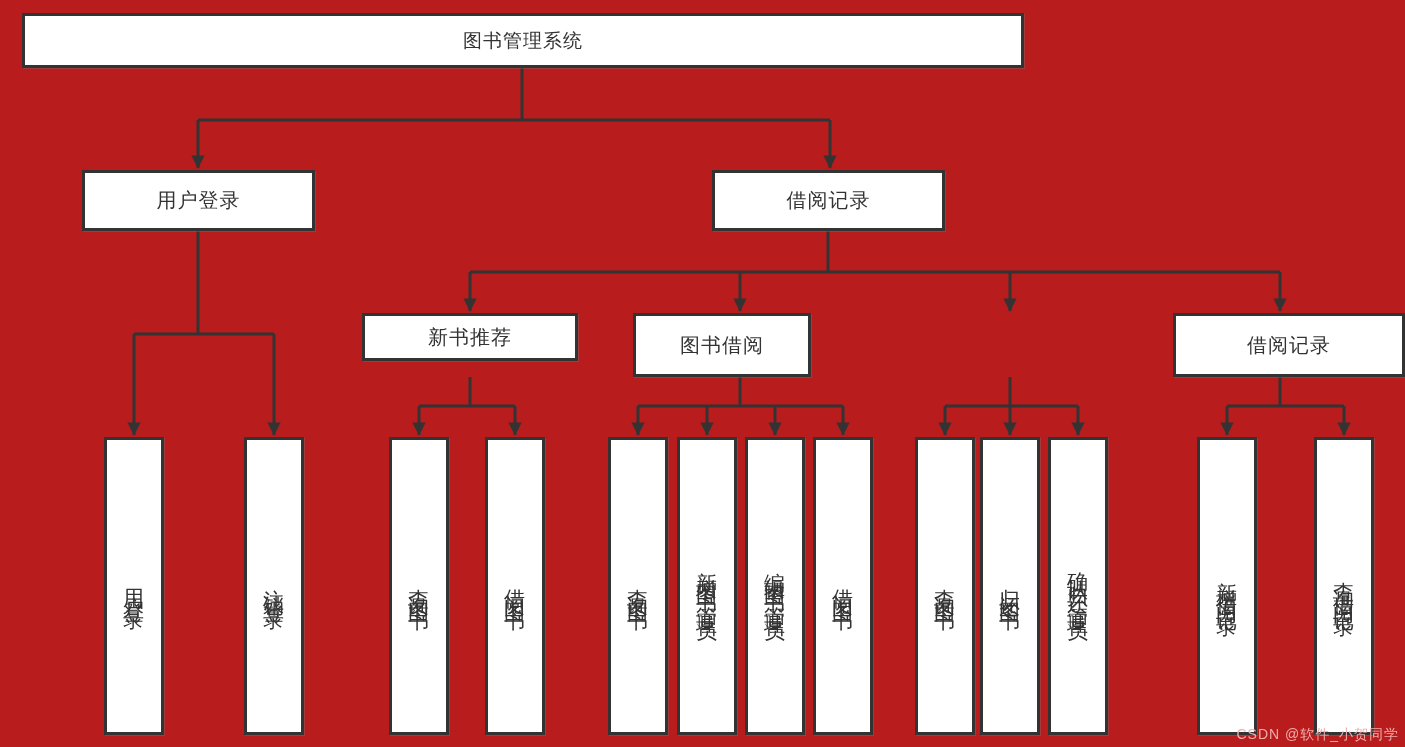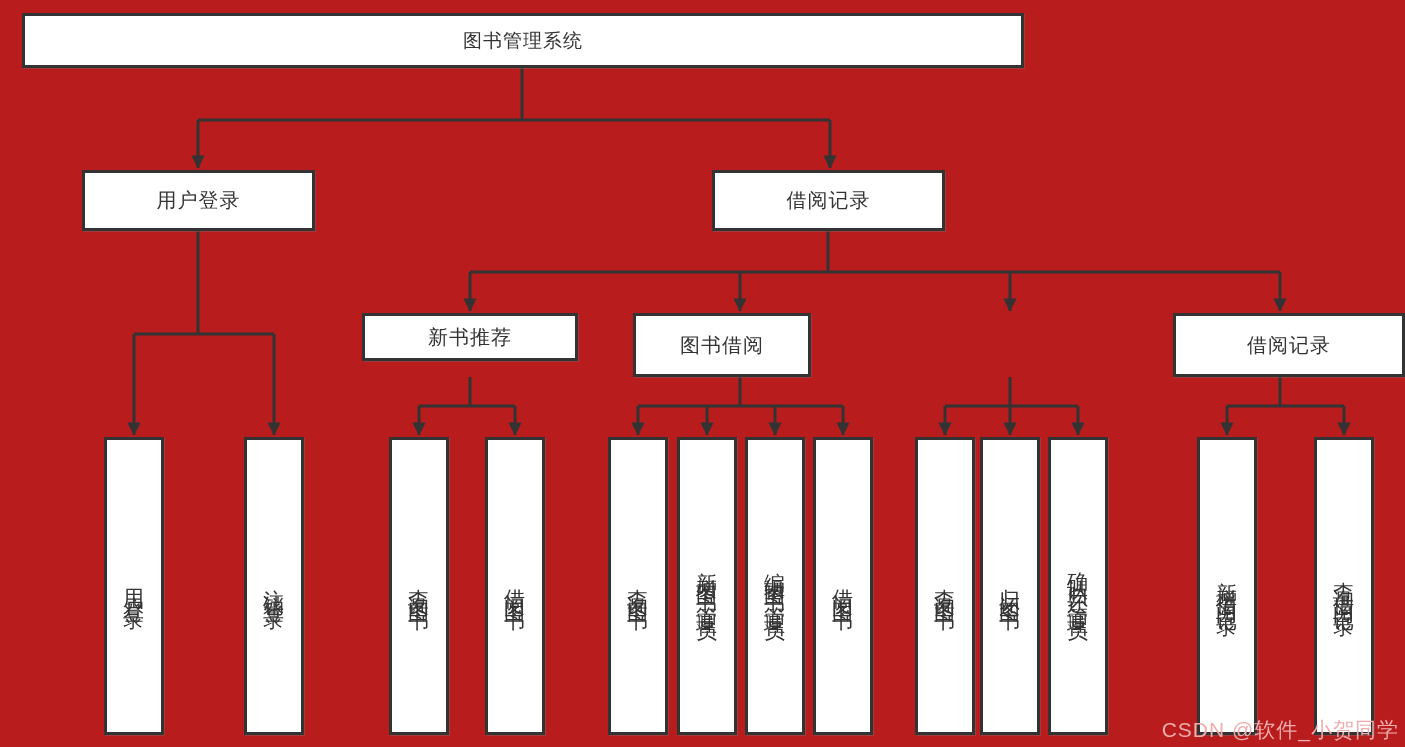--- a/index.html
+++ b/index.html
@@ -44,21 +44,21 @@
     text-orientation: mixed;
     font-size: 21px;
     letter-spacing: 7px;
     line-height: 1;
     white-space: nowrap;
   }
   #watermark {
     position: absolute;
     right: 6px;
     bottom: 3px;
-    font-size: 21px;
+    font-size: 14px;
     color: #efacac;
     letter-spacing: 1px;
     z-index: 10;
     white-space: nowrap;
   }
 </style>
 </head>
 <body>
 
 <div id="stage">

